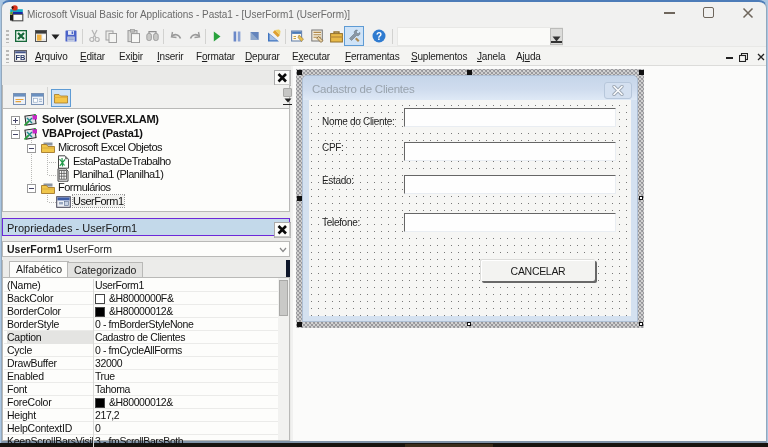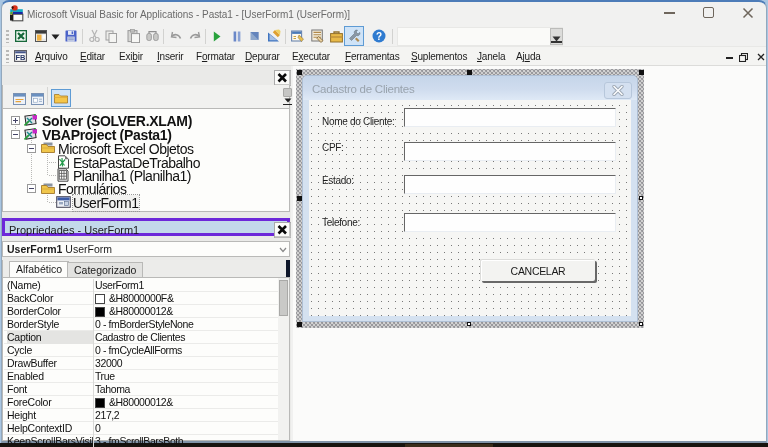--- a/index.html
+++ b/index.html
@@ -7,21 +7,21 @@
   .abs { position:absolute; }
   #desk-bottom { left:0; top:443px; width:768px; height:4px; background:#18140f; }
   #desk-b2 { left:405px; top:444px; width:88px; height:3px; background:#3a2c1a; }
   #win { left:1px; top:0; width:766px; height:443px; background:#f1f1f0;
          border-radius:8px 8px 0 0; border:1px solid #93a8bd; border-top:2px solid #4d7cb8;
          border-bottom:2px solid #8093a7; }
   .t11 { font-size:10.5px; color:#1c1c1c; }
   .tsep { position:absolute; width:1px; height:15px; background:#d2d2d0; top:3px; }
   .menu-item { position:absolute; top:4px; font-size:10px; letter-spacing:-0.2px; color:#1c1c1c; white-space:nowrap; }
   .phdr-t { font-size:11px; color:#1a1a1a; }
-  .trow { position:absolute; white-space:nowrap; font-size:14px; letter-spacing:-0.5px; color:#111; }
+  .trow { position:absolute; white-space:nowrap; font-size:11px; letter-spacing:-0.5px; color:#111; }
   .trow b { letter-spacing:-0.3px; }
   .grow { position:absolute; left:1px; width:274px; height:13px; border-bottom:1px solid #ebebe9; }
   .gname { position:absolute; left:3px; top:0; width:87px; height:13px; overflow:hidden;
            border-right:1px solid #d9d9d7; }
   .gval  { position:absolute; left:91px; top:0; white-space:nowrap; letter-spacing:-0.4px; }
   .swatch { display:inline-block; width:10px; height:10px; border:1px solid #444;
             vertical-align:-2px; margin-right:4px; }
   .flabel { position:absolute; font-size:10px; letter-spacing:-0.3px; color:#1e1e1e; white-space:nowrap; }
   .ftext { position:absolute; left:95px; width:212px; height:19px; background:#fefefe;
            border-top:1px solid #666; border-left:1px solid #666;
@@ -315,21 +315,21 @@
 
     <svg class="abs gicon" style="left:53px;top:87px" width="15" height="12" viewBox="0 0 15 12">
       <rect x="0.7" y="0.7" width="13.6" height="10.6" fill="#eef1f6" stroke="#445" stroke-width="1"></rect>
       <rect x="1.4" y="1.4" width="12.2" height="3" fill="#3c5ca8"></rect>
       <rect x="3" y="6" width="4" height="2.4" fill="#9aa8c0"></rect>
       <rect x="8.6" y="5.6" width="4" height="4" fill="#c8d2e4" stroke="#55698a" stroke-width="0.6"></rect>
     </svg>
     <div class="trow" style="left:70px;top:86px;background:#f2f2f0;outline:1px dotted #999">UserForm1</div>
   </div>
 
-  <div class="abs" style="left:0;top:152px;width:288px;height:18px;background:#c3d9ea;border:3px solid #6d28d9">
+  <div class="abs" style="left:0;top:152px;width:288px;height:18px;background:#c3d9ea;border:1px solid #6d28d9">
     <div class="abs phdr-t" style="left:4px;top:3px">Propriedades - UserForm1</div>
   </div>
   <svg class="abs" style="left:272px;top:156px" width="17" height="16" viewBox="0 0 17 16">
     <rect x="0.5" y="0.5" width="16" height="15" fill="#fcfcfa" stroke="#aaa"></rect>
     <rect x="15" y="1" width="1.5" height="14" fill="#c8c8c6"></rect>
       <rect x="1" y="14" width="15.5" height="1.5" fill="#c8c8c6"></rect>
     <path d="M4.5 4 L12 11.5 M12 4 L4.5 11.5" stroke="#0a0a0a" stroke-width="2.6"></path>
   </svg>
   <div class="abs" style="left:0;top:175px;width:288px;height:16px;background:#fdfdfb;border:1px solid #b9b9b7">
     <div class="abs t11" style="left:4px;top:1px"><b>UserForm1</b> UserForm</div>

